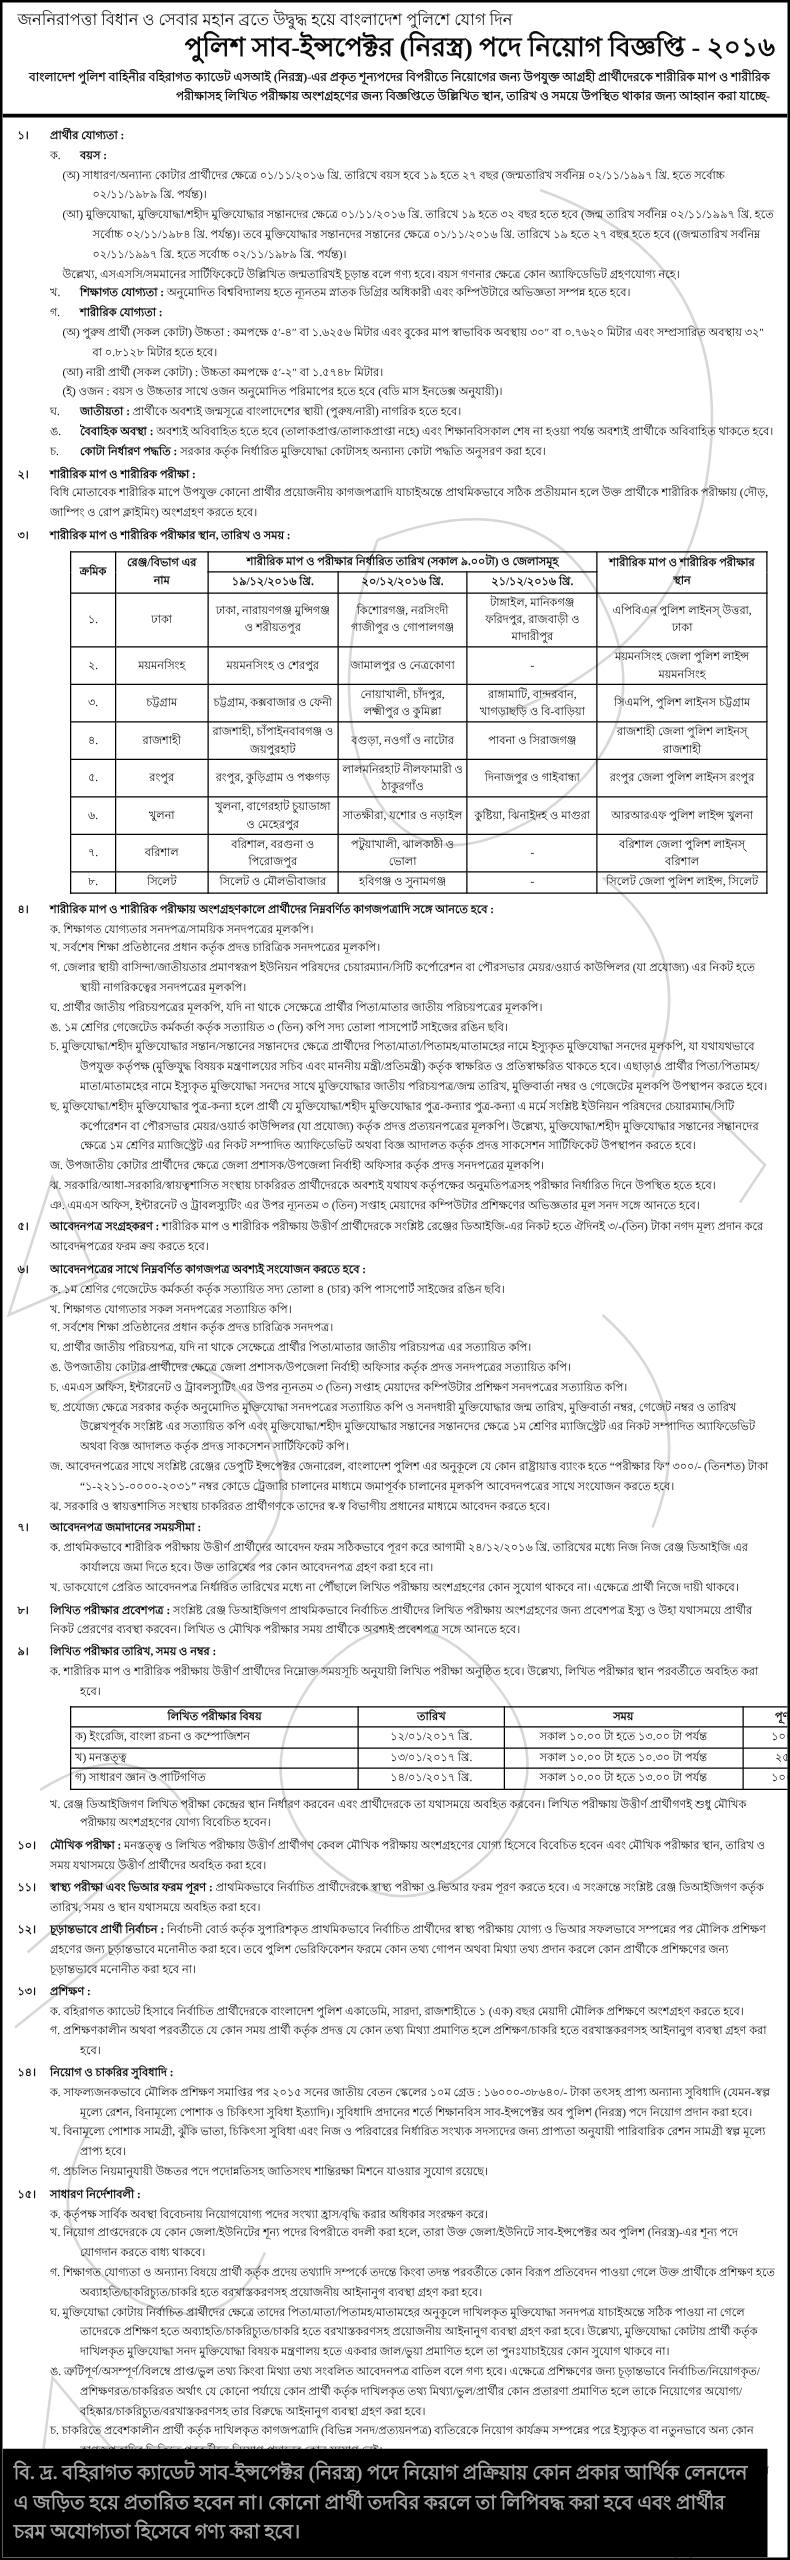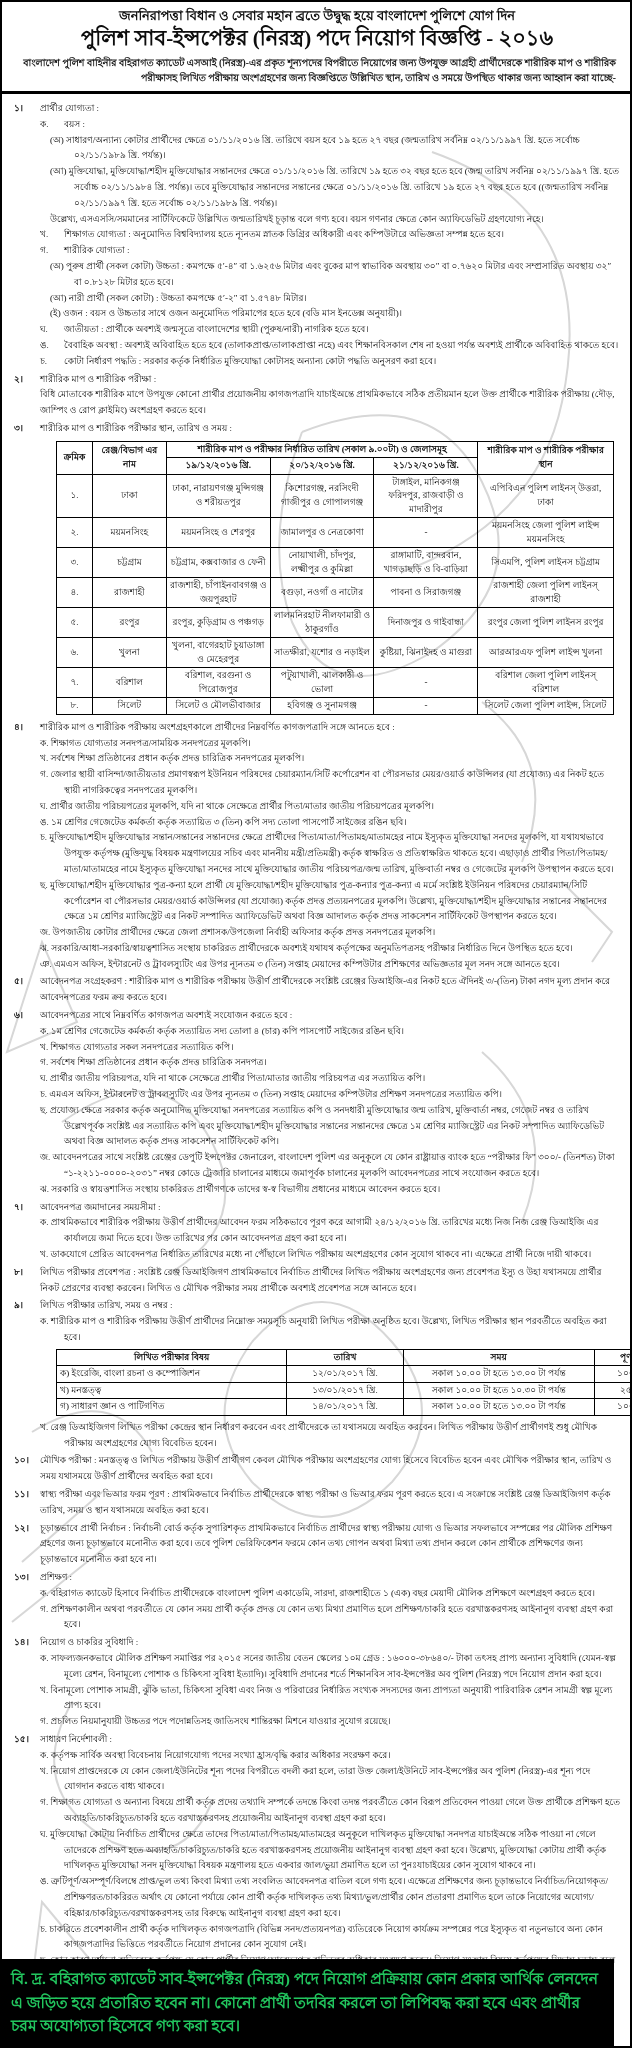--- a/index.html
+++ b/index.html
@@ -1,43 +1,43 @@
 <!DOCTYPE html>
 <html lang="bn"><head>
 <meta charset="utf-8">
 <style>
   *{box-sizing:border-box}
   html,body{margin:0;padding:0}
   body{width:632px;background:#ddd;font-family:"Liberation Serif","DejaVu Serif",serif}
   .page{position:relative;width:632px;height:2048px;background:#fff;border:2px solid #000;overflow:hidden;color:#0c0c0c}
   .wm{position:absolute;top:0;left:0;z-index:0;pointer-events:none}
   .inner{position:relative;z-index:1;padding:5px 10px 0 12px}
-  .slogan{text-align:center;font-weight:bold;font-size:13px;line-height:17px}
-  .title{text-align:center;font-weight:bold;font-size:21px;line-height:26px;margin-top:1px}
+  .slogan{font-weight:normal;font-size:13px;line-height:17px}
+  .title{text-align:right;font-weight:bold;font-size:21px;line-height:26px;margin-top:1px}
   .subtitle{text-align:right;font-weight:bold;font-size:9.6px;line-height:15px;margin-top:4px;color:#1a1a1a;padding:0 4px}
   .rule{border-top:3px solid #000;margin:6px -10px 7px -12px}
   .bd{font-size:9px;line-height:15.8px}
   .sec{display:flex;margin-top:2px}
   .sec>.num{flex:none;width:26px;font-weight:bold}
   .sec>.stx{flex:1}
-  b{font-weight:normal}
+  b{font-weight:bold}
   .l1{margin-left:26px}
   .l2{margin-left:36px}
   .hang{padding-left:24px;text-indent:-24px}
   .itm{display:flex}
   .itm>.lbl{flex:none;width:24px}
   .itm>.itx{flex:1}
   table{border-collapse:collapse;font-size:9px}
   th,td{border:1px solid #000;padding:1px 3px;text-align:center;vertical-align:middle;line-height:13.5px}
   th{font-weight:bold}
   .t1{width:558px;margin:4px 0 5px 42px}
   .t2{width:620px;margin:3px 0 4px 42px}
   .signwrap{margin:6px 28px 0 auto;width:max-content;text-align:center;font-weight:bold;font-size:9.5px;line-height:14.5px}
   .signwrap svg{display:block;margin:0 auto -1px auto}
-  .banner{position:absolute;left:0;right:16px;bottom:0;z-index:2;background:#000;color:#22c55e;font-weight:bold;font-size:15.5px;line-height:1.52;padding:8px 9px}
+  .banner{position:absolute;left:0;right:16px;bottom:0;z-index:2;background:#000;color:#a3a3a3;font-weight:bold;font-size:15.5px;line-height:1.52;padding:8px 9px}
 </style>
 </head>
 <body>
 
 <div class="page">
 
   <svg class="wm" width="632" height="2048" viewBox="0 0 632 2048">
     <g fill="none" stroke="#d7d7d7" stroke-width="2">
       <path d="M430 150 Q 600 210 560 400 Q 535 520 400 570"></path>
       <path d="M300 430 Q 430 380 480 480 Q 530 580 430 650 Q 330 710 290 620 Q 260 540 300 430"></path>
@@ -216,20 +216,21 @@
     </div>
 
     <div class="sec bd">
       <span class="num">৬।</span>
       <div class="stx"><b>আবেদনপত্রের সাথে নিম্নবর্ণিত কাগজপত্র অবশ্যই সংযোজন করতে হবে :</b></div>
     </div>
     <div class="bd l1 hang">ক.  ১ম শ্রেণির গেজেটেড কর্মকর্তা কর্তৃক সত্যায়িত সদ্য তোলা ৪ (চার) কপি পাসপোর্ট সাইজের রঙিন ছবি।</div>
     <div class="bd l1 hang">খ.  শিক্ষাগত যোগ্যতার সকল সনদপত্রের সত্যায়িত কপি।</div>
     <div class="bd l1 hang">গ.  সর্বশেষ শিক্ষা প্রতিষ্ঠানের প্রধান কর্তৃক প্রদত্ত চারিত্রিক সনদপত্র।</div>
     <div class="bd l1 hang">ঘ.  প্রার্থীর জাতীয় পরিচয়পত্র, যদি না থাকে সেক্ষেত্রে প্রার্থীর পিতা/মাতার জাতীয় পরিচয়পত্র এর সত্যায়িত কপি।</div>
+    <div class="bd l1 hang">ঙ.  উপজাতীয় কোটার প্রার্থীদের ক্ষেত্রে জেলা প্রশাসক/উপজেলা নির্বাহী অফিসার কর্তৃক প্রদত্ত সনদপত্রের সত্যায়িত কপি।</div>
     <div class="bd l1 hang">চ.  এমএস অফিস, ইন্টারনেট ও ট্রাবলস্যুটিং এর উপর ন্যূনতম ৩ (তিন) সপ্তাহ মেয়াদের কম্পিউটার প্রশিক্ষণ সনদপত্রের সত্যায়িত কপি।</div>
     <div class="bd l1 hang">ছ.  প্রযোজ্য ক্ষেত্রে সরকার কর্তৃক অনুমোদিত মুক্তিযোদ্ধা সনদপত্রের সত্যায়িত কপি ও সনদধারী মুক্তিযোদ্ধার জন্ম তারিখ, মুক্তিবার্তা নম্বর, গেজেট নম্বর ও তারিখ উল্লেখপূর্বক সংশ্লিষ্ট এর সত্যায়িত কপি এবং মুক্তিযোদ্ধা/শহীদ মুক্তিযোদ্ধার সন্তানের সন্তানদের ক্ষেত্রে ১ম শ্রেণির ম্যাজিস্ট্রেট এর নিকট সম্পাদিত অ্যাফিডেভিট অথবা বিজ্ঞ আদালত কর্তৃক প্রদত্ত সাকসেশন সার্টিফিকেট কপি।</div>
     <div class="bd l1 hang">জ.  আবেদনপত্রের সাথে সংশ্লিষ্ট রেঞ্জের ডেপুটি ইন্সপেক্টর জেনারেল, বাংলাদেশ পুলিশ এর অনুকূলে যে কোন রাষ্ট্রায়াত্ত ব্যাংক হতে “পরীক্ষার ফি” ৩০০/- (তিনশত) টাকা “১-২২১১-০০০০-২০৩১” নম্বর কোডে ট্রেজারি চালানের মাধ্যমে জমাপূর্বক চালানের মূলকপি আবেদনপত্রের সাথে সংযোজন করতে হবে।</div>
     <div class="bd l1 hang">ঝ.  সরকারি ও স্বায়ত্তশাসিত সংস্থায় চাকরিরত প্রার্থীগণকে তাদের স্ব-স্ব বিভাগীয় প্রধানের মাধ্যমে আবেদন করতে হবে।</div>
 
     <div class="sec bd">
       <span class="num">৭।</span>
       <div class="stx"><b>আবেদনপত্র জমাদানের সময়সীমা :</b></div>
     </div>
     <div class="bd l1 hang">ক.  প্রাথমিকভাবে শারীরিক পরীক্ষায় উত্তীর্ণ প্রার্থীদের আবেদন ফরম সঠিকভাবে পূরণ করে আগামী ২৪/১২/২০১৬ খ্রি. তারিখের মধ্যে নিজ নিজ রেঞ্জ ডিআইজি এর কার্যালয়ে জমা দিতে হবে। উক্ত তারিখের পর কোন আবেদনপত্র গ্রহণ করা হবে না।</div>

